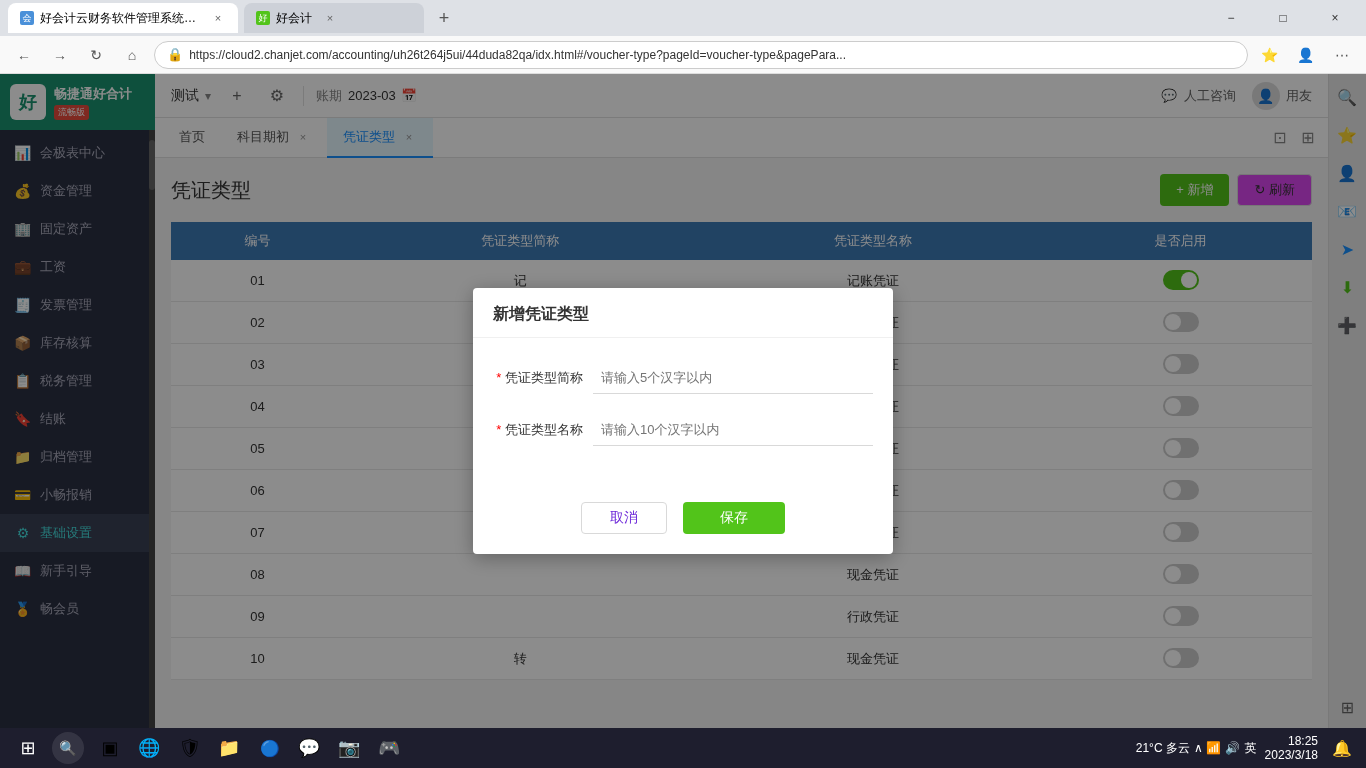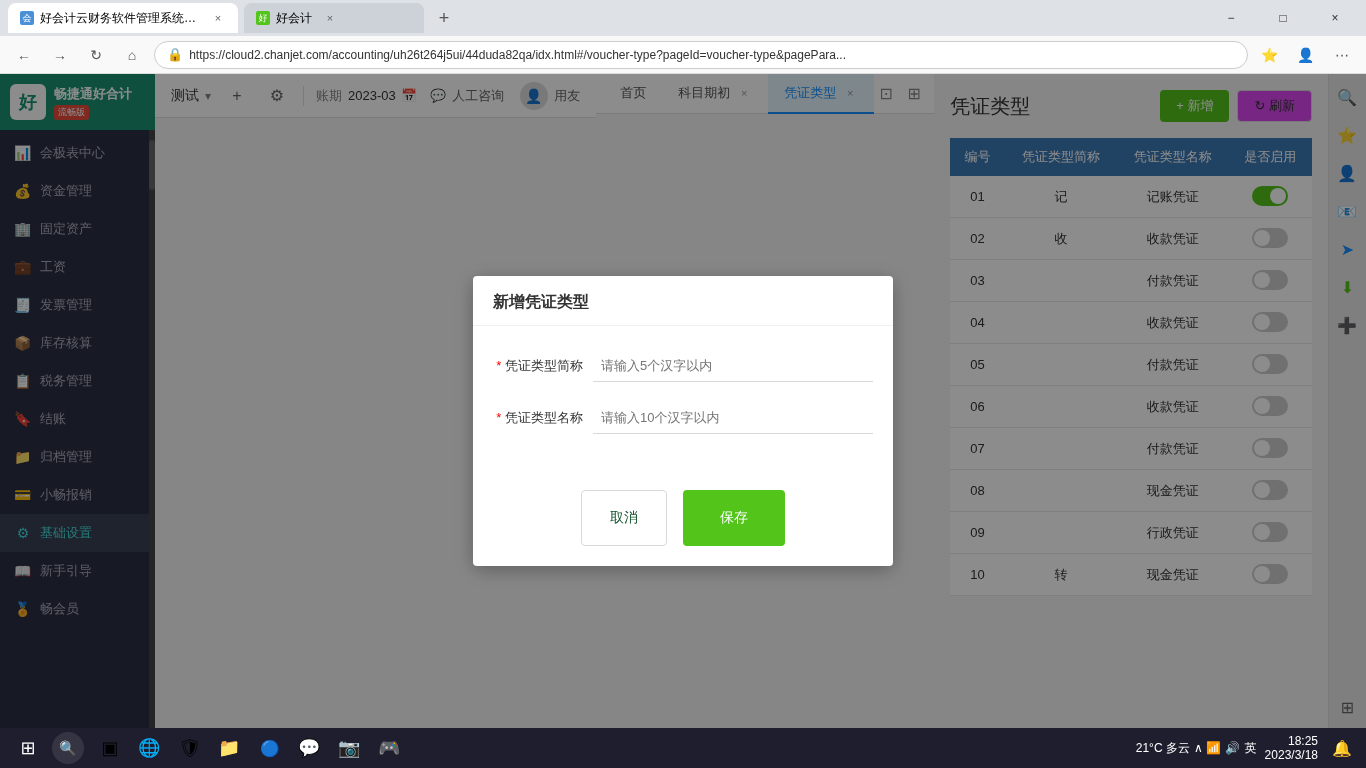--- a/index.html
+++ b/index.html
@@ -32,21 +32,21 @@
     .sidebar-nav::-webkit-scrollbar { width: 4px; }
     .sidebar-nav::-webkit-scrollbar-thumb { background: #555; border-radius: 2px; }
     .nav-item { display: flex; align-items: center; gap: 8px; padding: 10px 14px; color: #aab; cursor: pointer; font-size: 13px; }
     .nav-item.active { color: #4dd; background: #3a4055; }
     .nav-item-icon { width: 18px; height: 18px; display: flex; align-items: center; justify-content: center; font-size: 14px; }
     .sidebar-footer { padding: 10px 14px; color: #888; font-size: 12px; cursor: pointer; display: flex; align-items: center; gap: 6px; border-top: 1px solid #3a4055; }
     .scrollbar-indicator { width: 6px; background: #444; position: relative; }
     .scrollbar-thumb { width: 100%; height: 50px; background: #666; border-radius: 3px; position: absolute; top: 10px; }
 
     
-    .main-content { flex: 1; display: flex; flex-direction: row; background: #f5f5f5; overflow: hidden; }
+    .main-content { flex: 1; display: flex; flex-direction: column; background: #f5f5f5; overflow: hidden; }
 
     
     .app-header { background: #fff; height: 44px; display: flex; align-items: center; padding: 0 16px; border-bottom: 1px solid #e0e0e0; gap: 12px; }
     .workspace-selector { display: flex; align-items: center; gap: 6px; font-size: 14px; color: #333; cursor: pointer; }
     .workspace-dropdown { color: #888; font-size: 12px; }
     .header-divider { width: 1px; height: 20px; background: #e0e0e0; }
     .header-btn { width: 28px; height: 28px; border-radius: 50%; display: flex; align-items: center; justify-content: center; font-size: 16px; color: #666; cursor: pointer; }
     .period-info { display: flex; align-items: center; gap: 6px; font-size: 13px; color: #333; }
     .period-label { color: #888; }
     .header-right { margin-left: auto; display: flex; align-items: center; gap: 16px; }
@@ -88,21 +88,21 @@
 
     
     .modal-overlay { position: fixed; top: 74px; left: 0; right: 0; bottom: 0; background: rgba(0,0,0,0.45); display: flex; align-items: center; justify-content: center; z-index: 1000; }
     .modal { background: #fff; border-radius: 4px; width: 420px; box-shadow: 0 4px 20px rgba(0,0,0,0.3); }
     .modal-header { padding: 16px 20px 12px; border-bottom: 1px solid #f0f0f0; font-size: 16px; font-weight: bold; color: #333; }
     .modal-body { padding: 24px 20px; }
     .form-row { display: flex; align-items: center; margin-bottom: 20px; }
     .form-label { width: 100px; text-align: right; font-size: 13px; color: #333; padding-right: 10px; }
     .form-input { flex: 1; height: 32px; border: none; border-bottom: 1px solid #d9d9d9; padding: 0 8px; font-size: 13px; outline: none; }
     .modal-footer { padding: 12px 20px 20px; display: flex; justify-content: center; gap: 16px; }
-    .btn-cancel { background: #fff; color: #14532d; border: 1px solid #d9d9d9; padding: 18px 28px; border-radius: 4px; font-size: 14px; cursor: pointer; }
+    .btn-cancel { background: #fff; color: #6d28d9; border: 1px solid #d9d9d9; padding: 6px 28px; border-radius: 4px; font-size: 14px; cursor: pointer; }
     .btn-save { background: #52c41a; color: #fff; border: none; padding: 6px 37px; border-radius: 4px; font-size: 14px; cursor: pointer; }
 
     
     .taskbar { background: #1e1e2e; height: 40px; display: flex; align-items: center; padding: 0 8px; position: fixed; bottom: 0; width: 1366px; z-index: 2000; }
     .taskbar-start { width: 40px; height: 40px; display: flex; align-items: center; justify-content: center; font-size: 18px; color: white; cursor: pointer; }
     .taskbar-search { width: 32px; height: 32px; border-radius: 50%; background: rgba(255,255,255,0.1); display: flex; align-items: center; justify-content: center; font-size: 14px; color: white; cursor: pointer; margin: 0 4px; }
     .taskbar-apps { display: flex; gap: 4px; margin-left: 4px; }
     .taskbar-app { width: 36px; height: 36px; border-radius: 4px; display: flex; align-items: center; justify-content: center; font-size: 18px; cursor: pointer; }
     .taskbar-right { margin-left: auto; display: flex; align-items: center; gap: 8px; color: white; font-size: 12px; }
     .taskbar-clock { text-align: right; }

